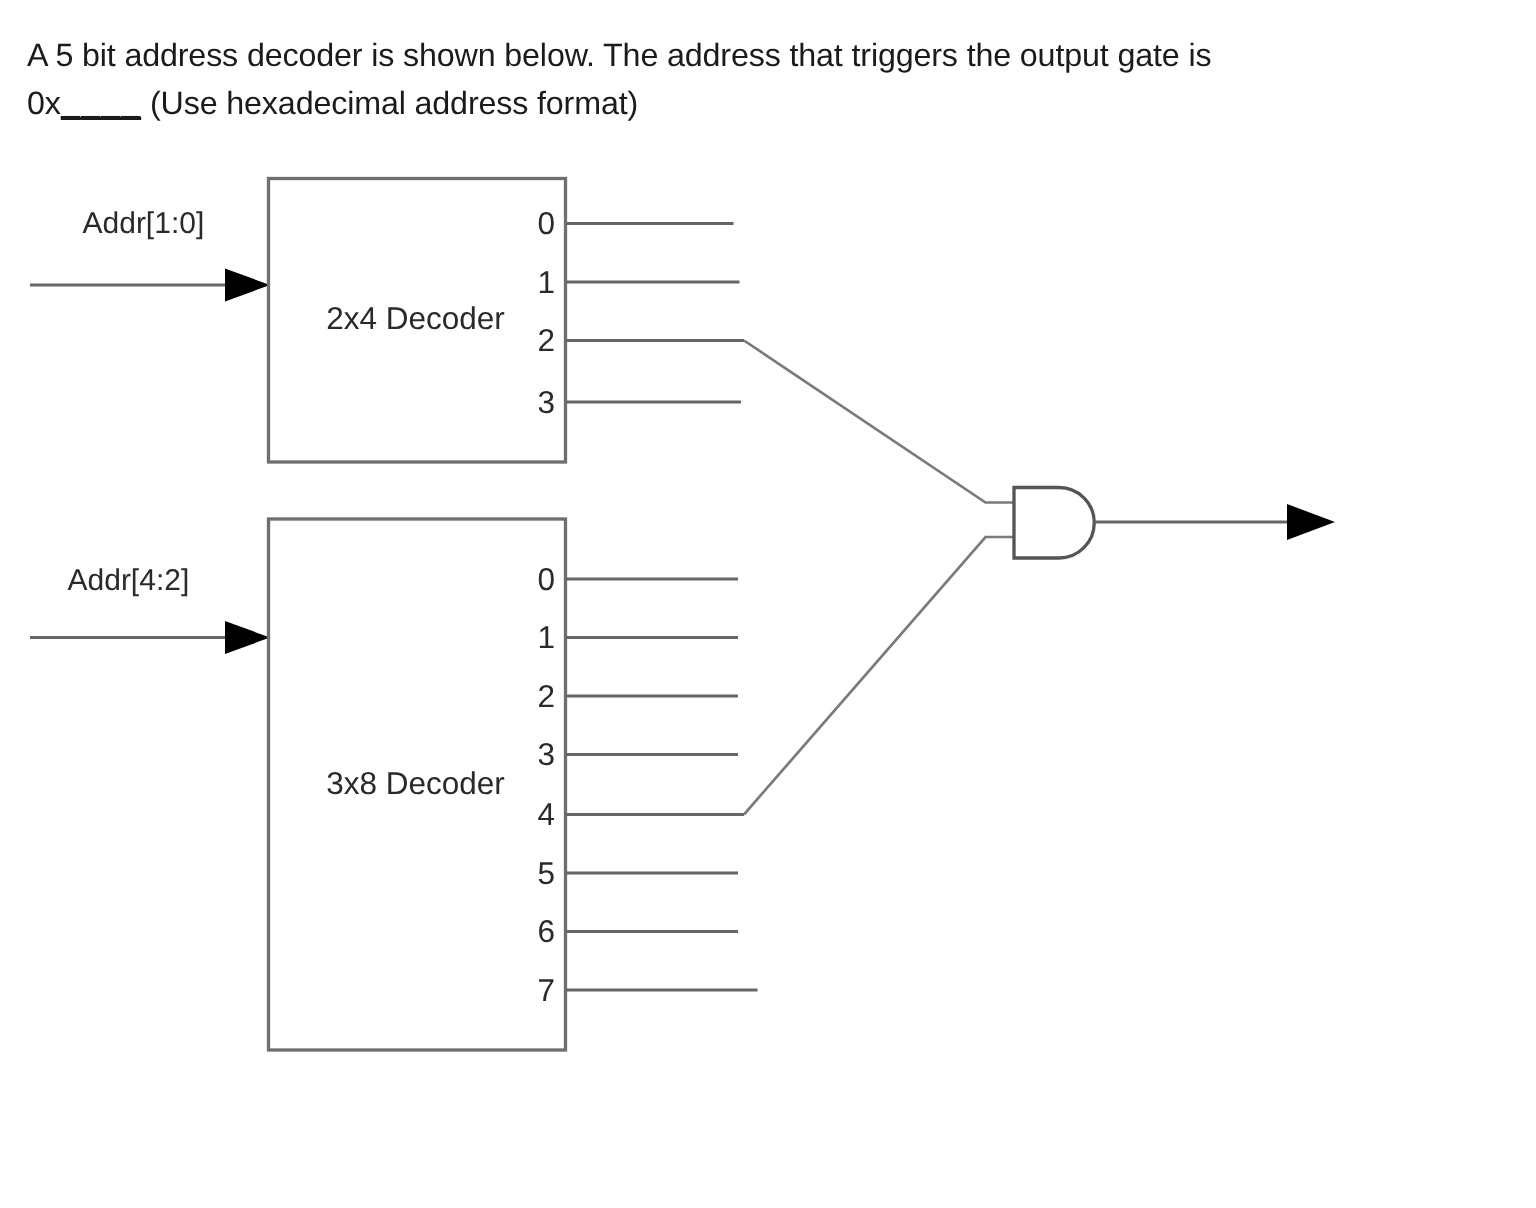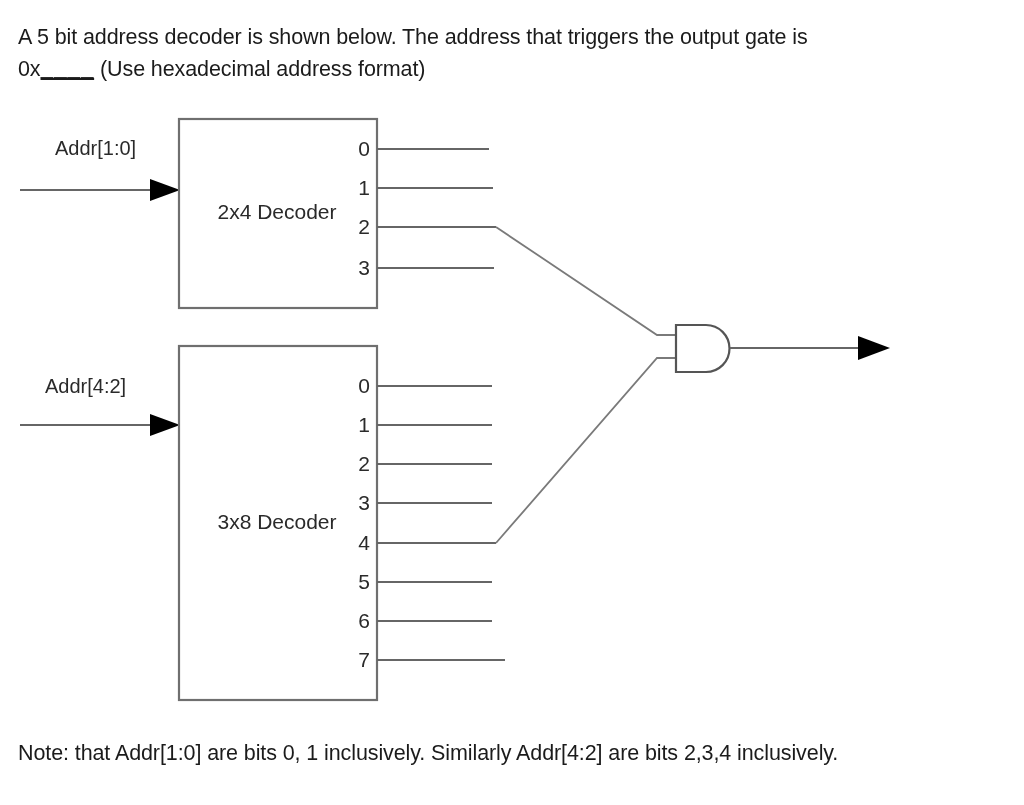--- a/index.html
+++ b/index.html
@@ -181,17 +181,16 @@
       <g>
         <path class="gate-body" d="M 676 222 L 706 222 A 23.5 23.5 0 0 1 706 269 L 676 269 Z"></path>
 
         <line class="wire" x1="730" y1="245" x2="862" y2="245"></line>
         <polygon class="arrow-head" points="858,233 890,245 858,257"></polygon>
       </g>
 
     </svg>
   </div>
 
-  <div class="note-text">Note: that Addr[1:0] are bits 0, 1 inclusively. Similarly Addr[4:2] are bits 2,3,4 inclusively.</div>
 
   <div class="bottom-edge"></div>
 
 </div>
 
 </body></html>

